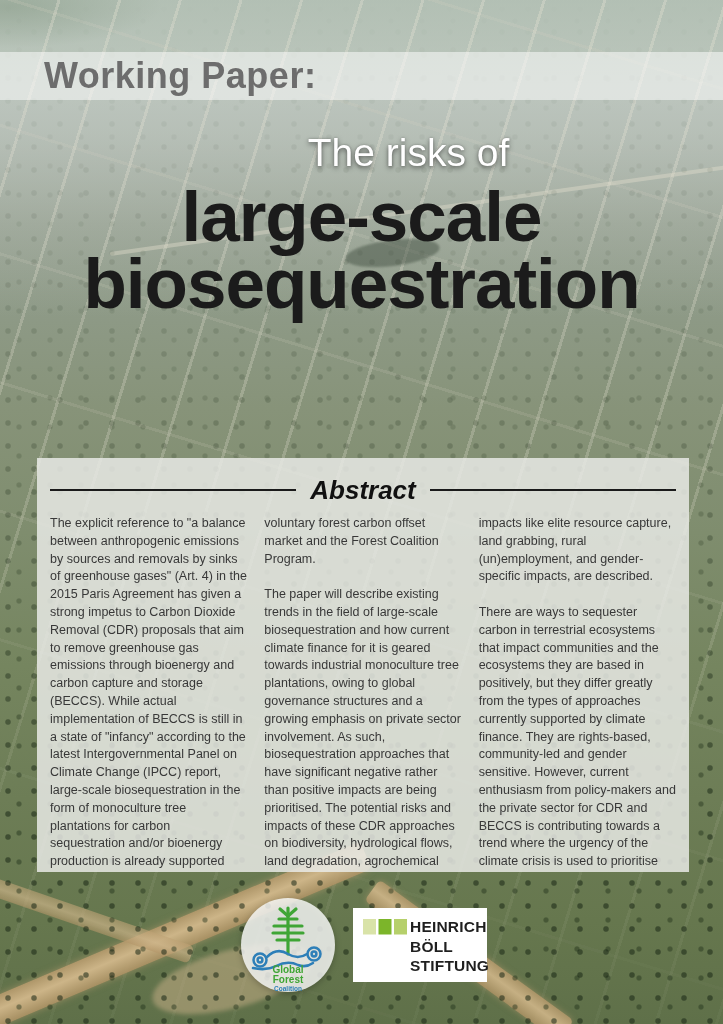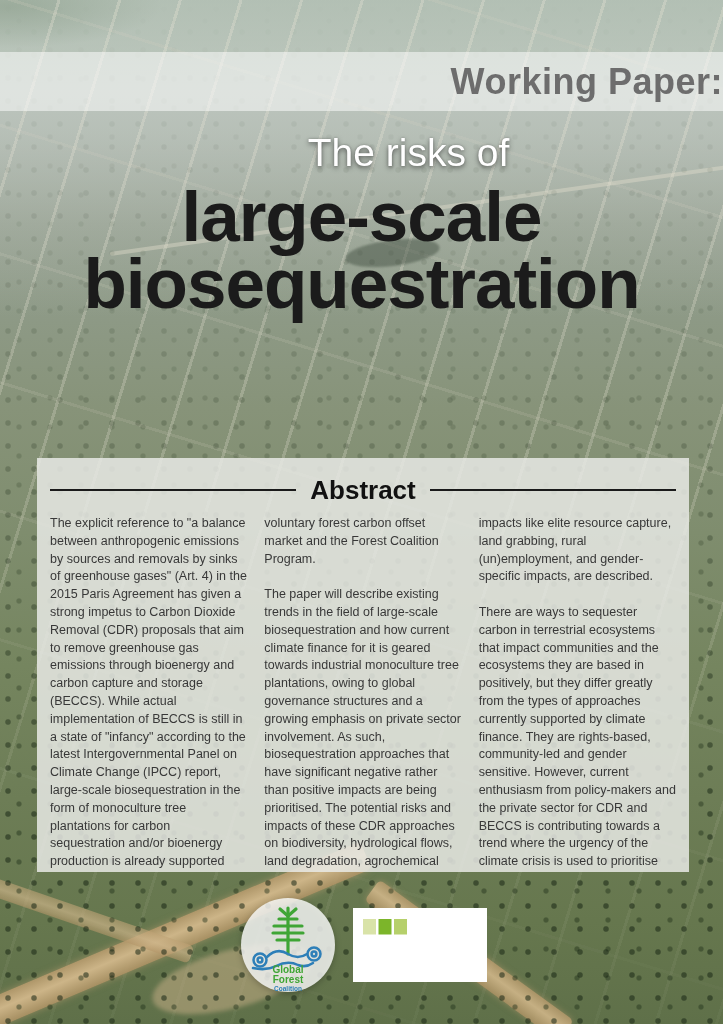--- a/index.html
+++ b/index.html
@@ -67,23 +67,23 @@
     background-image:
       radial-gradient(circle at 8px 9px,  rgba(26,40,22,0.55) 0 2.2px, rgba(26,40,22,0) 3.4px),
       radial-gradient(circle at 19px 21px, rgba(33,49,26,0.45) 0 2px,  rgba(33,49,26,0) 3.2px);
     background-size:26px 23px, 31px 29px;
     -webkit-mask-image:linear-gradient(180deg, rgba(0,0,0,0) 0%, rgba(0,0,0,0.22) 30%, rgba(0,0,0,0.55) 55%, #000 80%);
             mask-image:linear-gradient(180deg, rgba(0,0,0,0) 0%, rgba(0,0,0,0.22) 30%, rgba(0,0,0,0.55) 55%, #000 80%);
   }
 
   
   .wp-band {
-    position:absolute; left:0; top:52px; width:100%; height:59px;
+    position:absolute; left:0; top:52px; width:100%; height:48px;
     background:rgba(255,255,255,0.52);
-    display:flex; align-items:center; justify-content:flex-end;padding-left:44px;
+    display:flex; align-items:center; justify-content:flex-start;padding-left:44px;
   }
   .kicker { font-size:36px; font-weight:bold; color:#6d6d6d; letter-spacing:0.5px; }
 
   .title-risks {
     position:absolute; top:131px; width:100%; text-align:center;
     font-size:39px; color:#fff;
     text-shadow:0 2px 5px rgba(30,30,30,0.6), 0 0 2px rgba(30,30,30,0.25);
     margin-left:47px;
   }
   .title-main {
@@ -98,21 +98,21 @@
   }
 
   
   .abstract-panel {
     position:absolute; left:37px; top:458px; width:652px; height:414px;
     background:rgba(233,235,231,0.84);
     overflow:hidden;
   }
   .abstract-heading {
     display:flex; align-items:center; gap:14px;
-    margin:15px 13px 0 13px; height:34px;
+    margin:15px 13px 0 13px; height:34px;font-style:italic;
   }
   .abstract-heading .rule { flex:1; height:2px; background:#1a1a1a; }
   .abstract-heading .word { font-size:26px; font-weight:bold; color:#111; }
   .abstract-cols {
     display:flex; gap:17px; margin:8px 13px 0 13px;
   }
   .abstract-col { flex:1; }
   .abstract-col p {
     font-size:12.5px; line-height:17.8px; color:#383838;
     margin-bottom:17.8px; text-align:left;
@@ -202,15 +202,20 @@
       <text x="48" y="93.5" text-anchor="middle" font-size="6.5" font-weight="bold" fill="#2e7fb8">Coalition</text>
     </svg>
   </div>
 
   <div class="hbs-logo">
     <svg class="hbs-squares" width="44" height="16" viewBox="0 0 44 16">
       <rect x="0" y="0" width="13" height="15.5" fill="#d9e3a8"></rect>
       <rect x="15.5" y="0" width="13" height="15.5" fill="#7cb52a"></rect>
       <rect x="31" y="0" width="13" height="15.5" fill="#b6d06b"></rect>
     </svg>
+    <div class="hbs-text">
+      <div>HEINRICH</div>
+      <div>BÖLL</div>
+      <div>STIFTUNG</div>
+    </div>
   </div>
 
 </div>
 
 </body></html>

